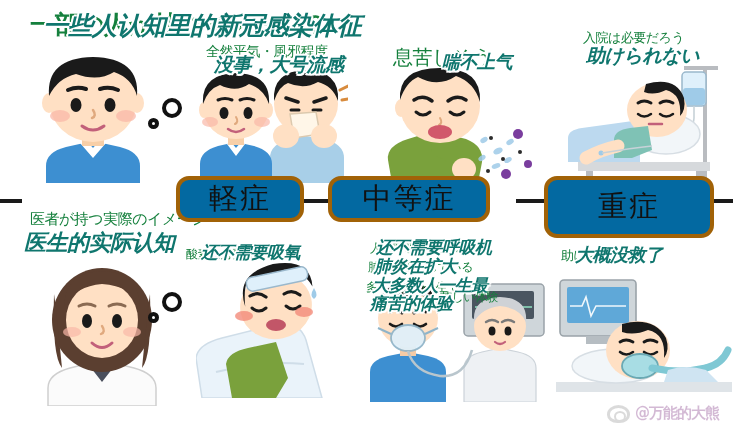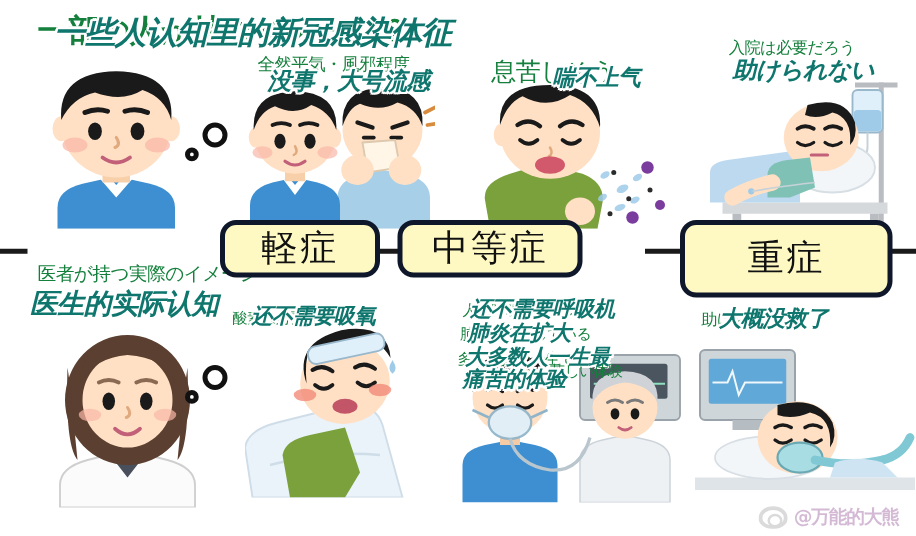--- a/index.html
+++ b/index.html
@@ -37,23 +37,23 @@
   
   #title-jp { left: 30px; top: 8px; font-size: 25px; font-weight: 600; }
   #title-cn { left: 43px; top: 9px; font-size: 25px; }
 
   
   .spine {
     position: absolute; background: #1a1a1a; height: 4px;
   }
   .cat-box {
     position: absolute;
-    border: 4px solid #0f172a;
+    border: 4px solid #a16207;
     border-radius: 13px;
-    background: #fef9c3;
+    background: #0369a1;
     display: flex; align-items: center; justify-content: center;
     font-family: "DejaVu Sans", sans-serif;
     font-size: 29px;
     color: #111;
     letter-spacing: 2px;
     z-index: 6;
   }
 
   
   .art { position: absolute; }
@@ -242,21 +242,21 @@
 
   <div class="jp" style="left:583px; top:29px; font-size:13px;">入院は必要だろう</div>
   <div class="cn" style="left:586px; top:43px; font-size:19px;">助けられない</div>
 
   <div class="spine" style="left:0px;   top:199px; width:22px;"></div>
   <div class="spine" style="left:302px; top:199px; width:32px;"></div>
   <div class="spine" style="left:516px; top:199px; width:30px;"></div>
   <div class="spine" style="left:712px; top:199px; width:22px;"></div>
 
   <div class="cat-box" style="left:176px; top:176px; width:128px; height:46px;">軽症</div>
-  <div class="cat-box" style="left:318px; top:176px; width:148px; height:46px;">中等症</div>
+  <div class="cat-box" style="left:328px; top:176px; width:162px; height:46px;">中等症</div>
   <div class="cat-box" style="left:544px; top:176px; width:170px; height:62px;">重症</div>
 
   <div class="jp" style="left:30px; top:210px; font-size:15px;">医者が持つ実際のイメージ</div>
   <div class="cn" style="left:24px; top:228px; font-size:22px;">医生的实际认知</div>
 
   <div class="art" style="left:32px; top:264px; width:140px; height:142px;">
     <svg viewBox="0 0 140 142" width="140" height="142">
 
       <path d="M16 142 L16 124 Q16 110 38 104 L70 96 L102 104 Q124 110 124 124 L124 142 Z" fill="#fbfbfb" stroke="#cfcfcf" stroke-width="1.5"></path>
       <path d="M56 100 L70 118 L84 100 L78 97 L70 107 L62 97 Z" fill="#4a4f5c"></path>

